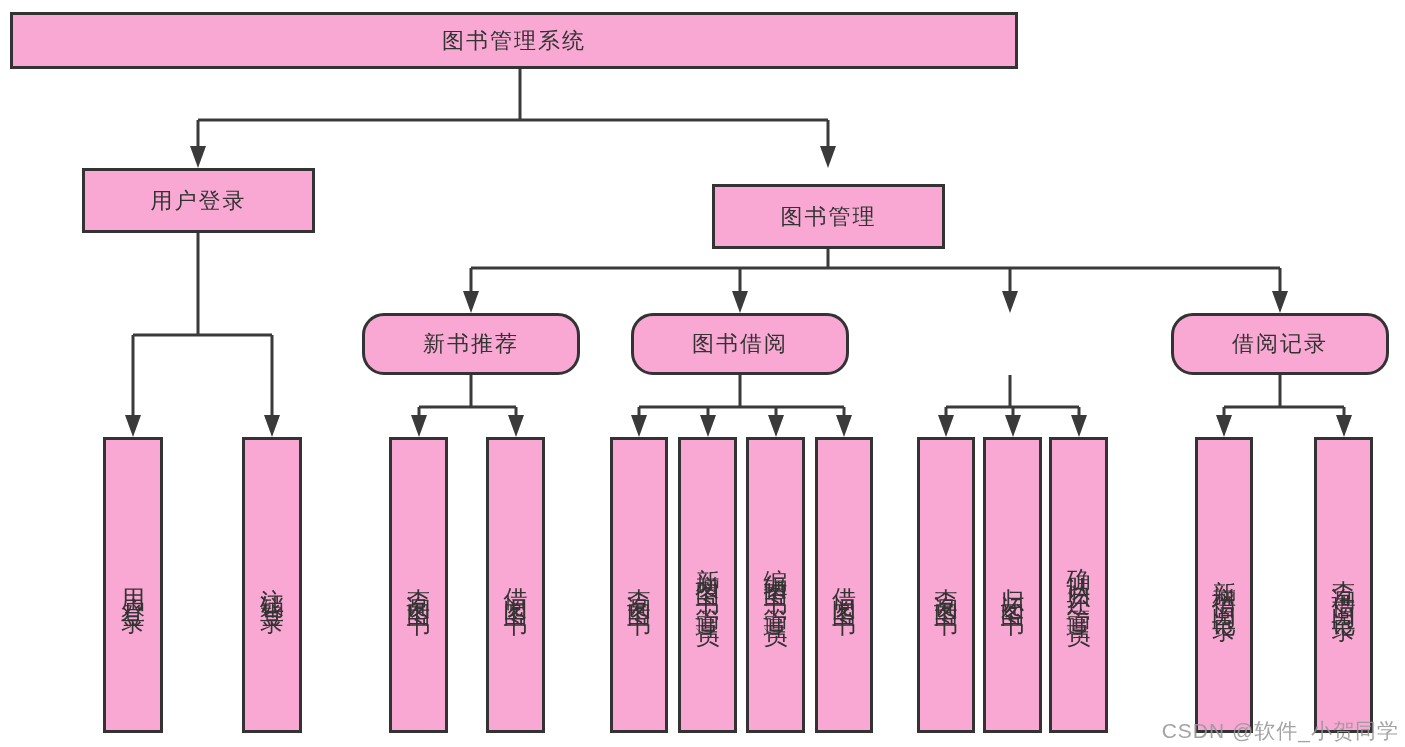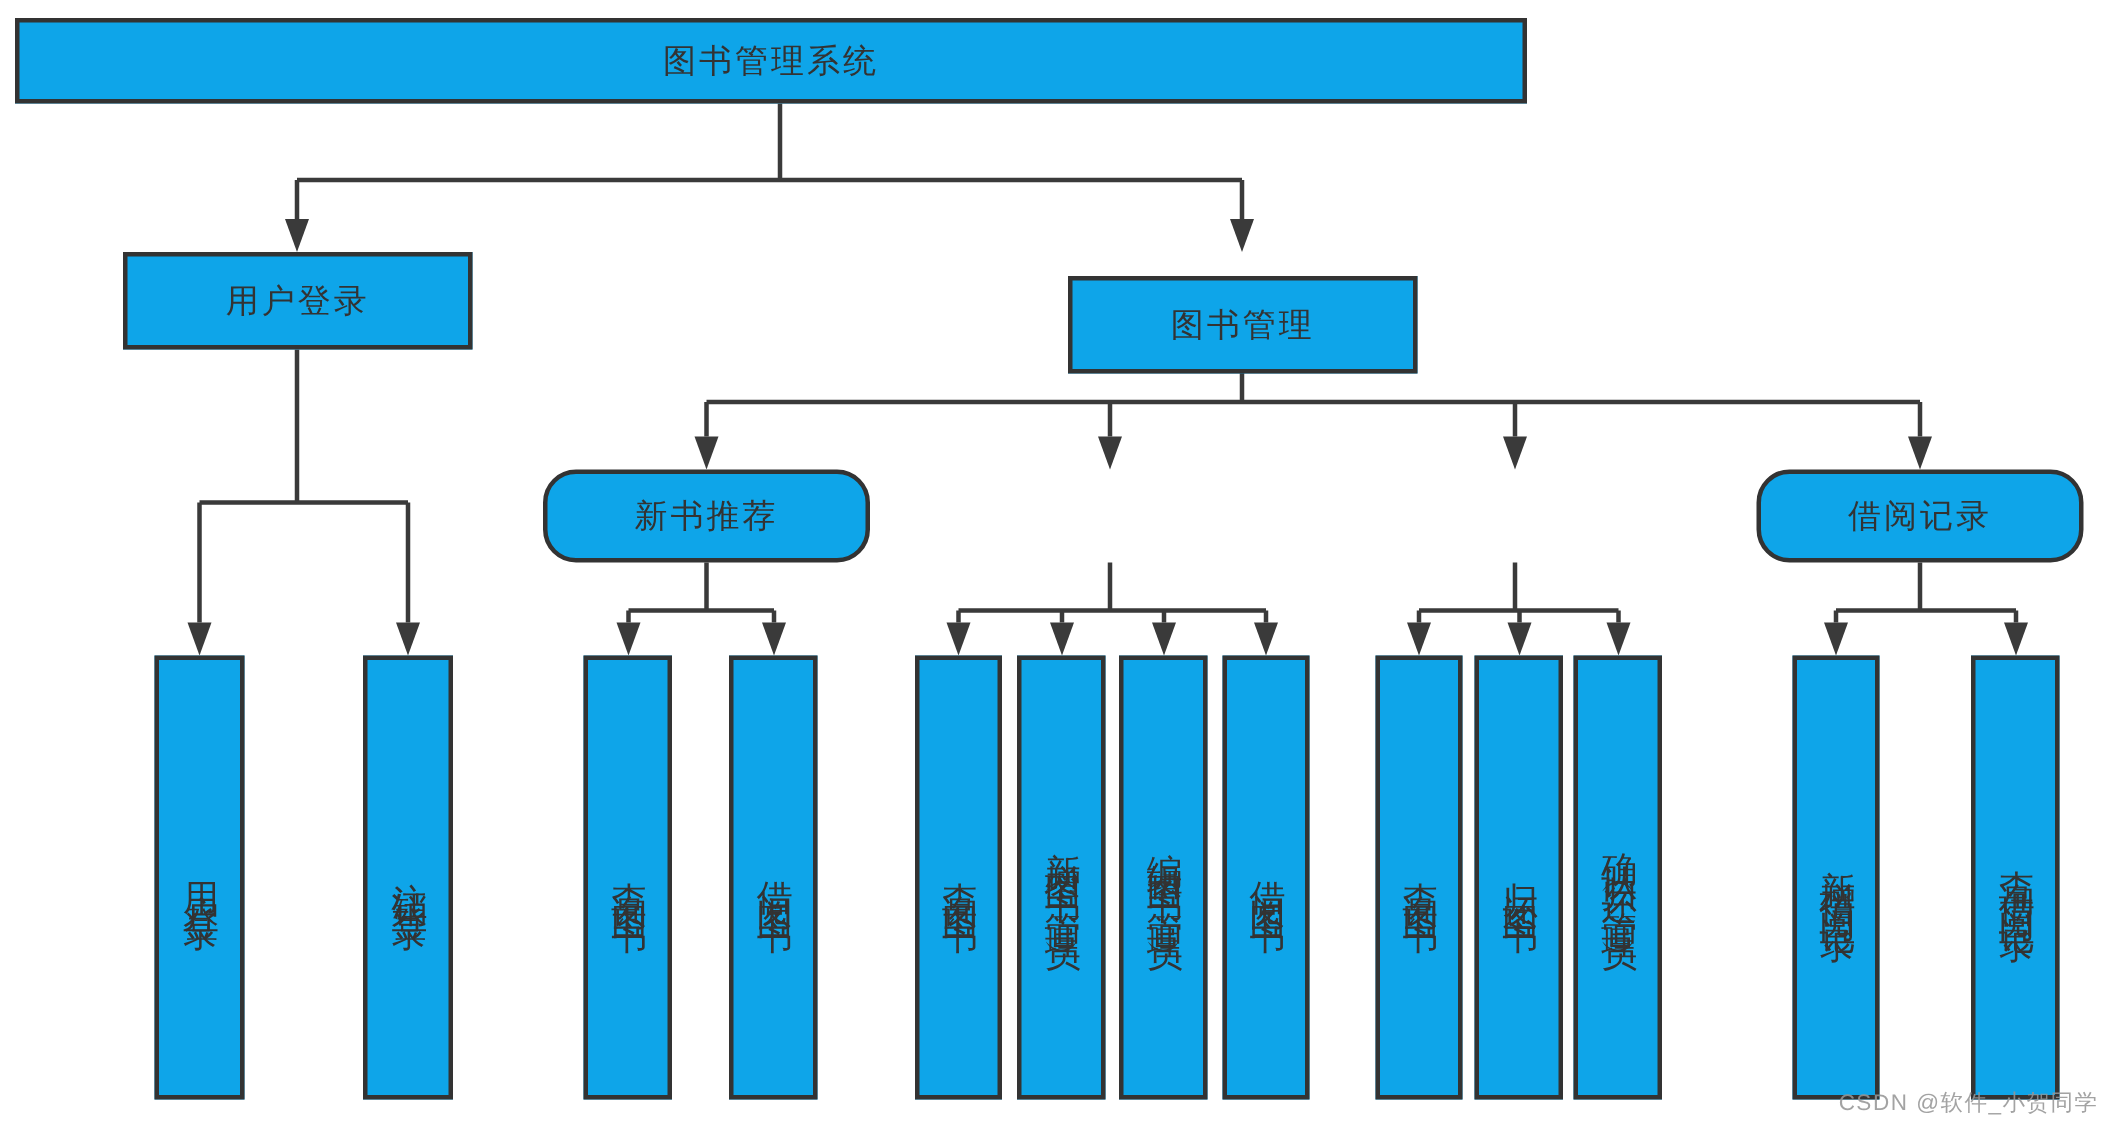--- a/index.html
+++ b/index.html
@@ -26,21 +26,21 @@
     stroke-width: 3;
     fill: none;
   }
   svg.connectors polygon {
     fill: #3a3a3a;
     stroke: none;
   }
 
   .box {
     position: absolute;
-    background: #0ea5e9;
+    background: #f9a8d4;
     border: 3px solid #333333;
     display: flex;
     align-items: center;
     justify-content: center;
     z-index: 2;
   }
 
   .hlabel {
     font-size: 22px;
     color: #333333;
@@ -84,21 +84,21 @@
   .n-cur-query   { left: 917px; width: 58px; }
   .n-cur-return  { left: 983px; }
   .n-cur-confirm { left: 1049px; }
   .n-recd-add    { left: 1195px; width: 58px; }
   .n-recd-query  { left: 1314px; }
 
   .watermark {
     position: absolute;
     right: 6px;
     bottom: 2px;
-    font-size: 15px;
+    font-size: 21px;
     color: rgba(150, 150, 150, 0.88);
     letter-spacing: 1px;
     z-index: 5;
     white-space: nowrap;
   }
 </style>
 </head>
 <body>
 
 <div class="canvas">
@@ -146,20 +146,23 @@
   <div class="box n-login">
     <span class="hlabel">用户登录</span>
   </div>
   <div class="box n-mgmt">
     <span class="hlabel">图书管理</span>
   </div>
 
   <div class="box l3 n-recommend">
     <span class="hlabel">新书推荐</span>
   </div>
+  <div class="box l3 n-borrow">
+    <span class="hlabel">图书借阅</span>
+  </div>
   <div class="box l3 n-records">
     <span class="hlabel">借阅记录</span>
   </div>
 
   <div class="box l4 n-l-userlogin">
     <span class="vlabel">用户登录</span>
   </div>
   <div class="box l4 n-l-logout">
     <span class="vlabel">注销登录</span>
   </div>

